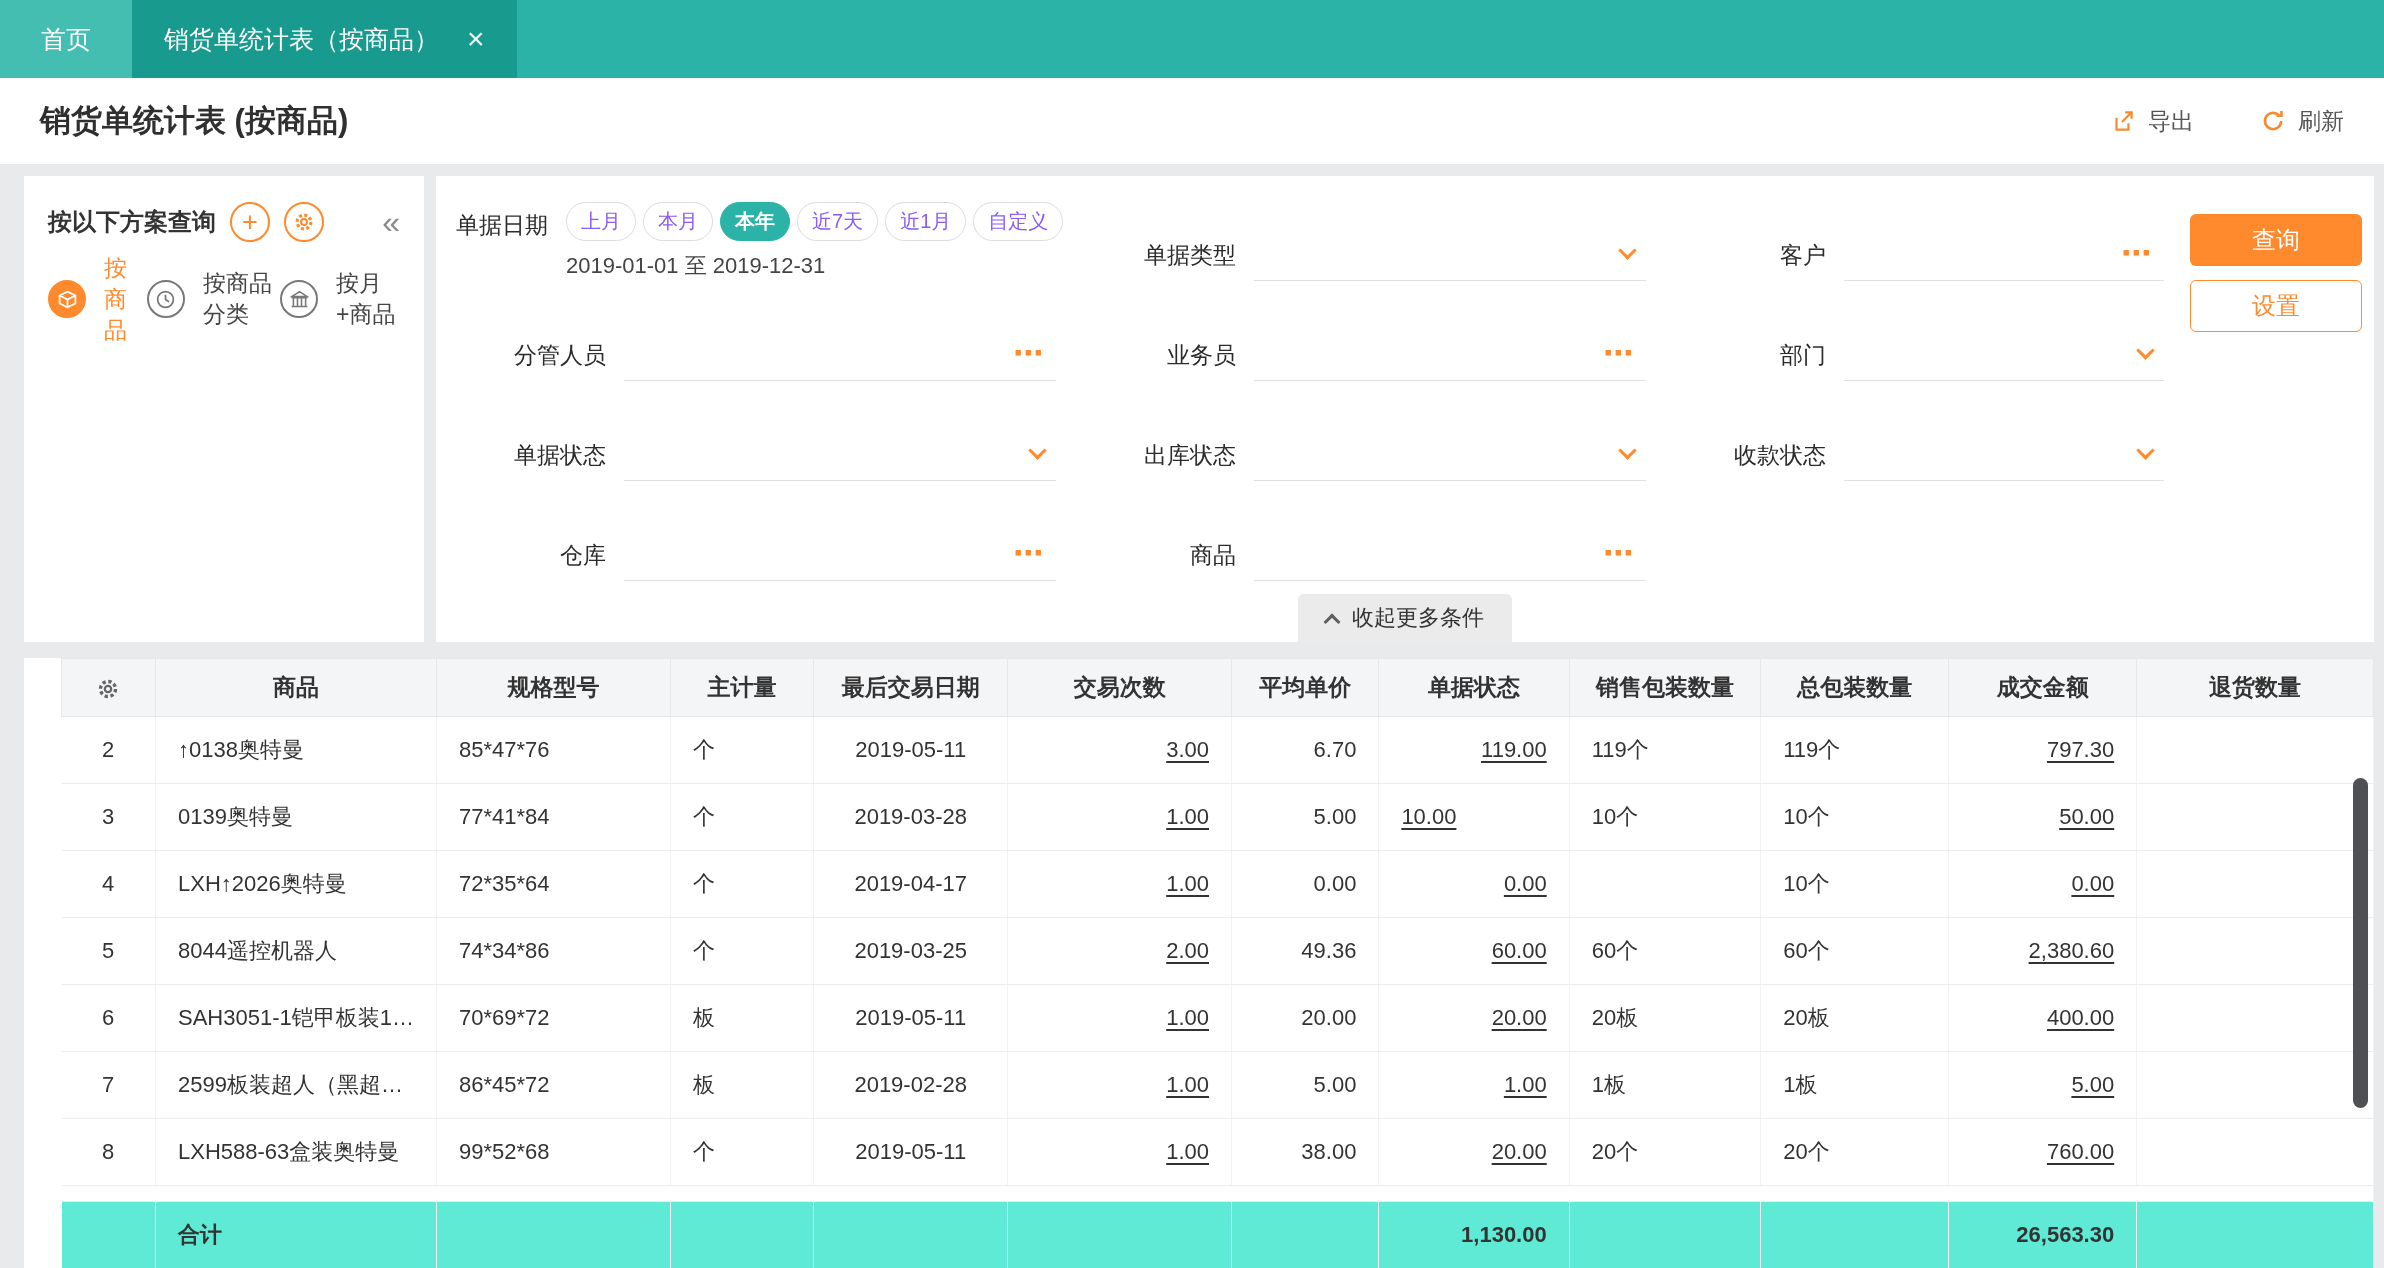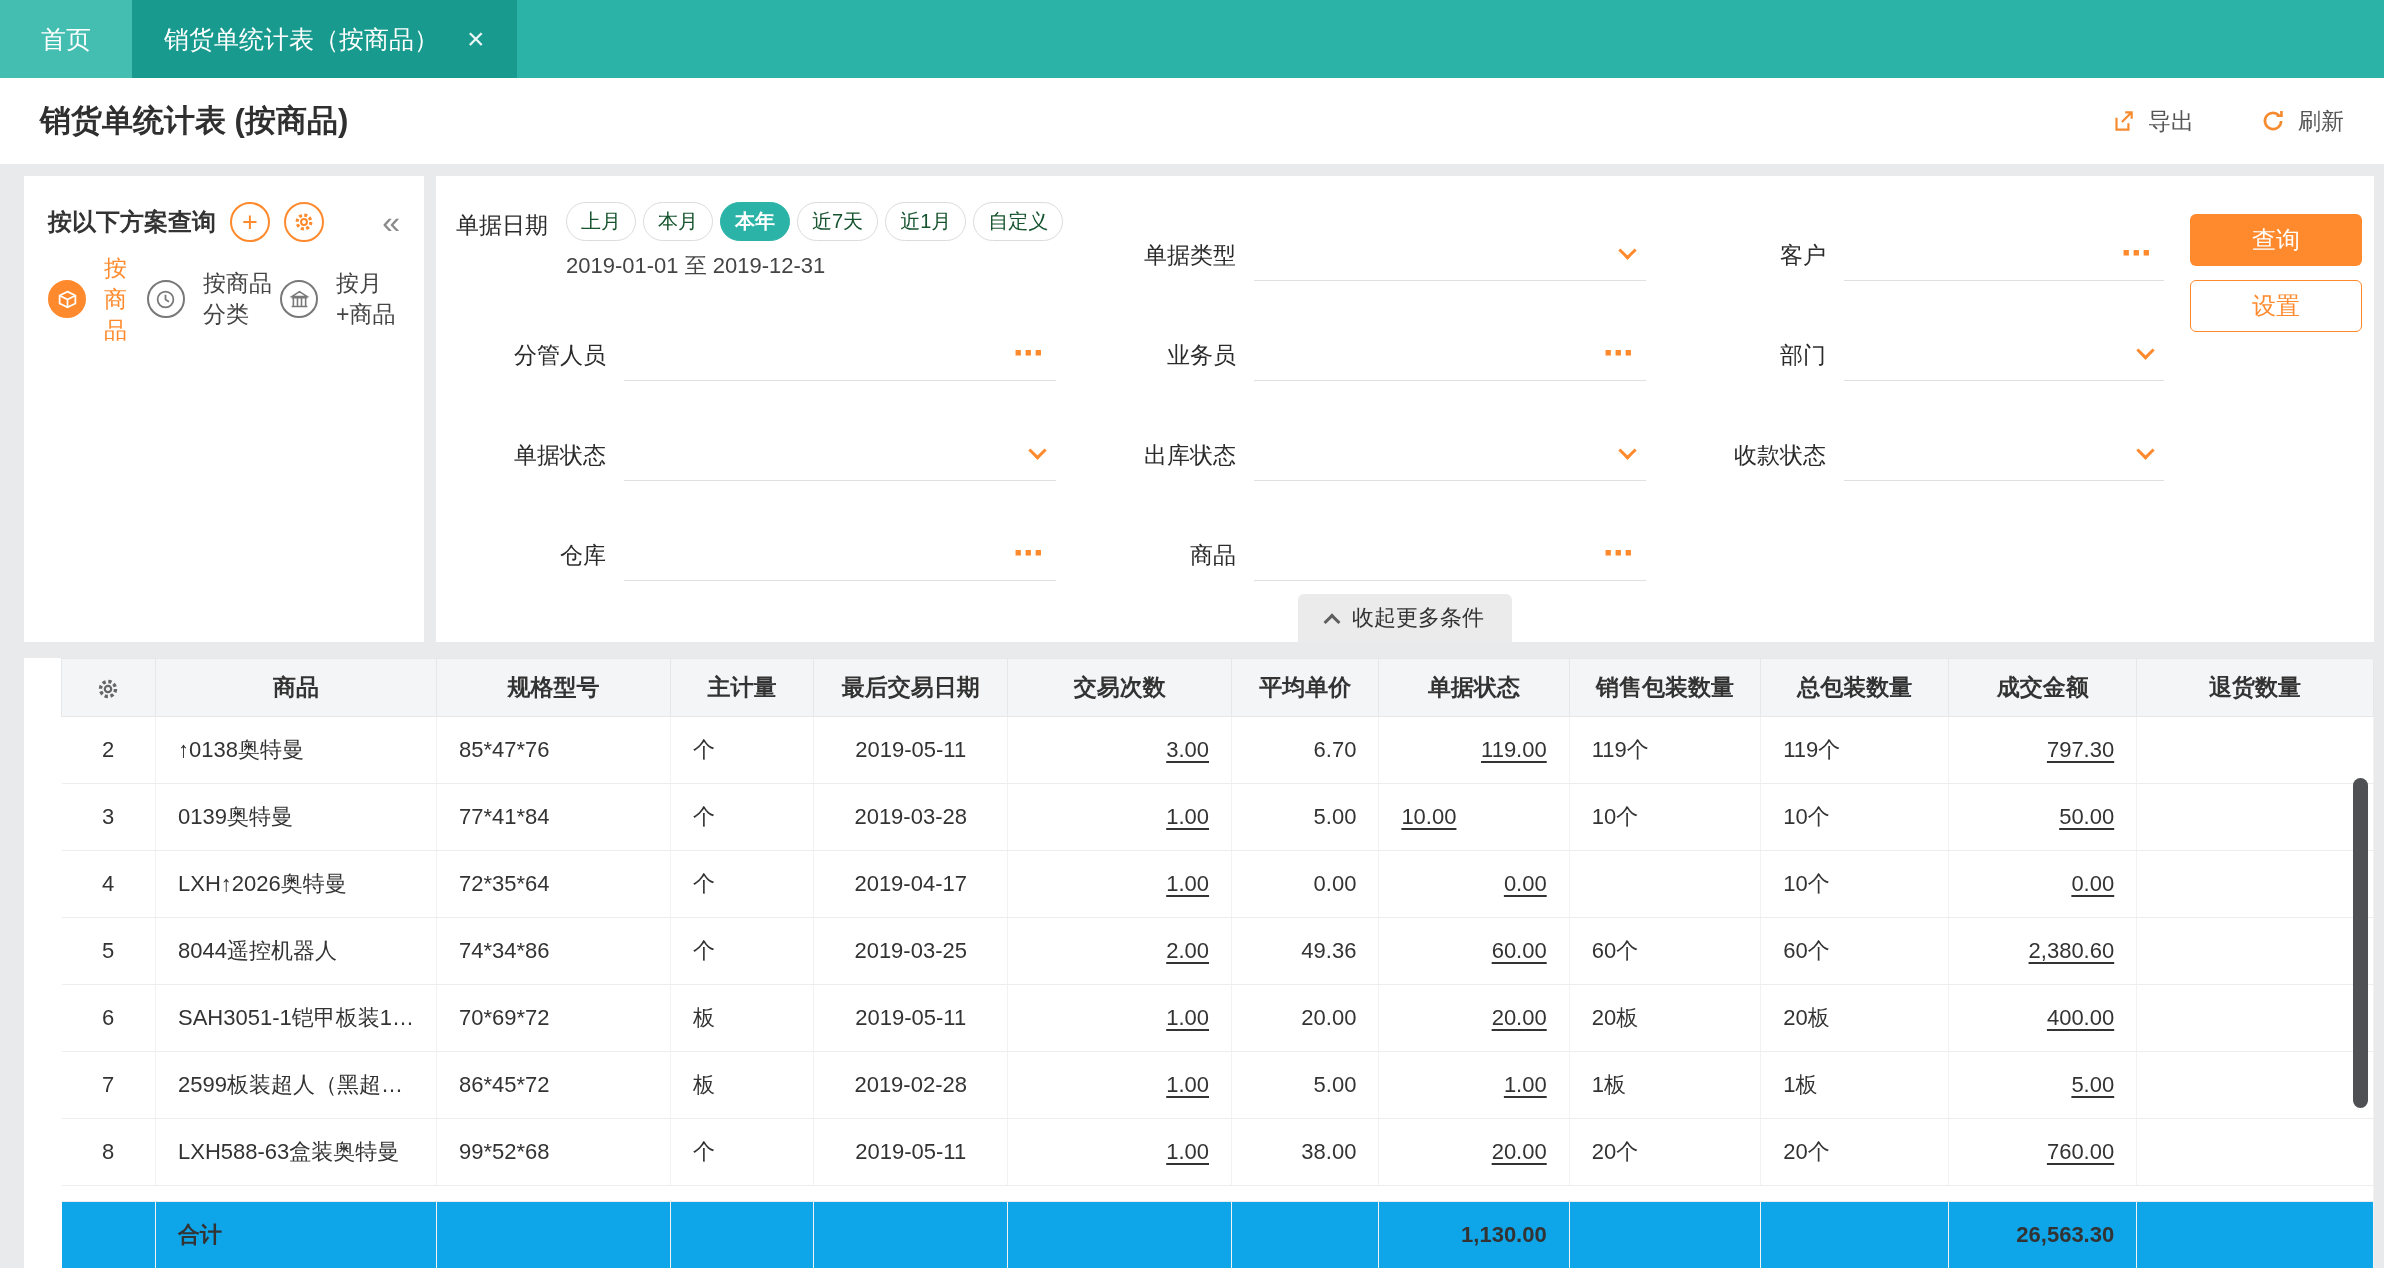--- a/index.html
+++ b/index.html
@@ -51,21 +51,21 @@
              justify-content:flex-end; padding:0 12px 8px; cursor:pointer; }
   .dots { color:#ff8a2d; font-size:30px; font-weight:700; line-height:.4; letter-spacing:1px; }
   .chev { width:13px; height:13px; border-right:3px solid #ff8a2d; border-bottom:3px solid #ff8a2d;
           transform:rotate(45deg); margin-bottom:5px; }
 
   .field-date { align-items:flex-start; }
   .field-date .flabel { padding-top:8px; padding-bottom:0; }
   .date-wrap { display:flex; flex-direction:column; }
   .pills { display:flex; gap:7px; }
   .pill { border:1px solid #dcdcdc; background:#fff; border-radius:999px; padding:5px 14px;
-          font-size:20px; color:#14532d; white-space:nowrap; cursor:pointer; }
+          font-size:20px; color:#8b5cf6; white-space:nowrap; cursor:pointer; }
   .pill.active { background:#2bb3a7; border-color:#2bb3a7; color:#fff; font-weight:600; }
   .date-range { margin-top:10px; font-size:22px; color:#444; cursor:pointer; }
 
   .filter-actions { position:absolute; top:18px; right:12px; display:flex; flex-direction:column; gap:14px; width:172px;margin-top:20px; }
   .btn { height:52px; border-radius:6px; font-size:24px; display:flex; align-items:center;
          justify-content:center; cursor:pointer; border:none; font-family:inherit; }
   .btn-query { background:#ff8a2d; color:#fff; }
   .btn-settings { background:#fff; color:#ff8a2d; border:1px solid #ff8a2d; }
 
   .collapse-more { position:absolute; bottom:0; left:50%; transform:translateX(-50%);
@@ -78,21 +78,21 @@
   .table-card { margin:16px 0 0 24px; width:2350px; height:610px; background:#fff;
                 position:relative; overflow:hidden; padding-left:37px; }
   table { border-collapse:collapse; table-layout:fixed; }
   th { background:#f4f5f6; font-size:23px; font-weight:700; color:#333; height:58px;
        border:1px solid #e6e7e9; white-space:nowrap; overflow:hidden; cursor:pointer; }
   th svg { color:#666; vertical-align:middle; }
   td { height:67px; font-size:22px; color:#333; border-bottom:1px solid #ededee;
        border-right:1px solid #f2f2f3; padding:0 22px; white-space:nowrap; overflow:hidden; }
   .cell-link { text-decoration:underline; text-underline-offset:4px; cursor:pointer; }
   tr.spacer td { height:16px; padding:0; }
-  tr.total td { background:#0ea5e9; font-weight:700; border-bottom:none; border-top:1px solid #f0e3c6; }
+  tr.total td { background:#5eead4; font-weight:700; border-bottom:none; border-top:1px solid #f0e3c6; }
   .vscroll { position:absolute; right:6px; top:120px; width:15px; height:330px;
              background:#4e5053; border-radius:8px; cursor:pointer; }
 </style>
 </head>
 <body>
 
 <div class="topbar">
   <div class="tab tab-home">
     <span>首页</span>
   </div>

